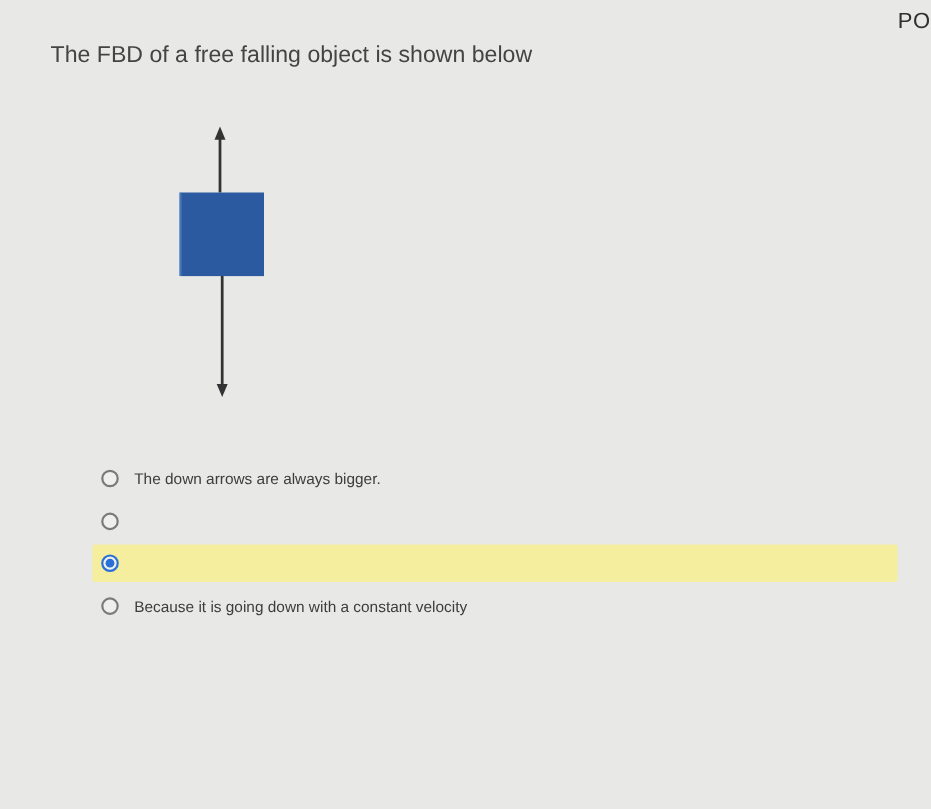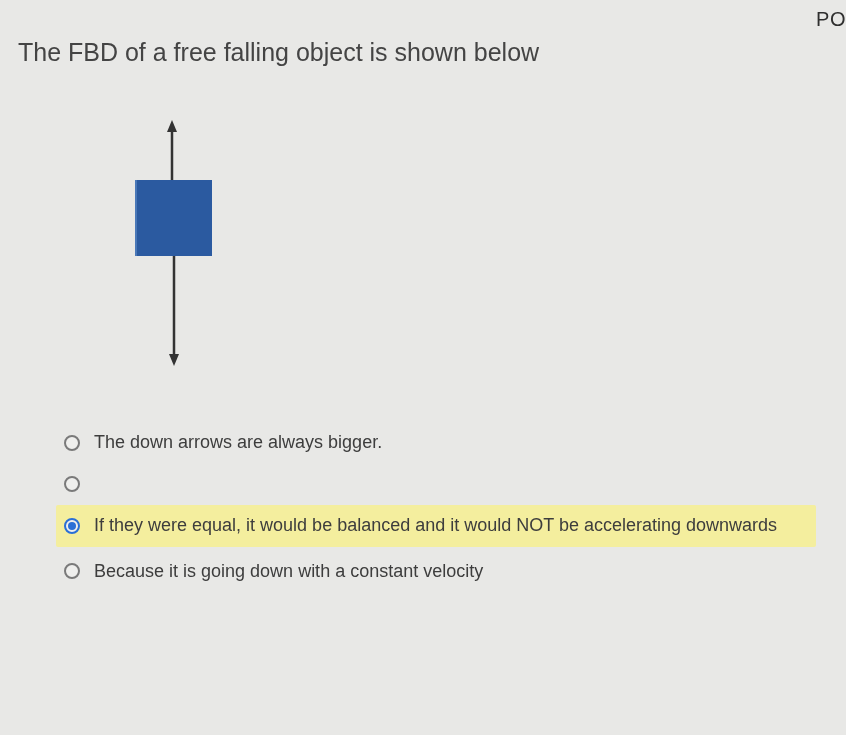--- a/index.html
+++ b/index.html
@@ -11,32 +11,32 @@
     font-family: Arial, Helvetica, sans-serif;
     color: #3a3a3a;
     overflow: hidden;
     position: relative;
   }
   .page {
     position: relative;
     width: 100%;
     height: 100%;
     box-sizing: border-box;
-    padding: 28px 30px 0 18px;
+    padding: 28px 30px 0 46px;
   }
   .corner-label {
     position: absolute;
     top: 8px;
     right: 0;
     font-size: 20px;
     color: #2f2f2f;
     letter-spacing: 0.5px;
   }
   .prompt {
-    font-size: 25px;
+    font-size: 21px;
     color: #444;
     margin-top: 10px;
     margin-bottom: 45px;
   }
   .fbd {
     position: relative;
     width: 220px;
     height: 260px;
     margin-left: 80px;
     margin-bottom: 50px;
@@ -46,21 +46,21 @@
     color: #3d3d3d;
     margin-bottom: 30px;
   }
   .options {
     padding-left: 38px;
   }
   .option {
     display: flex;
     align-items: center;
     gap: 14px;
-    font-size: 18px;
+    font-size: 14px;
     color: #3d3d3d;
     padding: 9px 8px;
     margin-bottom: 4px;
     border-radius: 2px;
   }
   .option.selected {
     background: #f4ee9e;
   }
   .radio {
     width: 16px;
@@ -125,21 +125,20 @@
     <div class="option">
       <span class="radio">
           <span class="dot"></span>
         </span>
     </div>
 
     <div class="option selected">
       <span class="radio checked">
           <span class="dot"></span>
         </span>
-      <span class="option-label">If they were equal, it would be balanced and it would NOT be accelerating downwards</span>
     </div>
 
     <div class="option">
       <span class="radio">
           <span class="dot"></span>
         </span>
       <span class="option-label">Because it is going down with a constant velocity</span>
     </div>
 
   </div>

